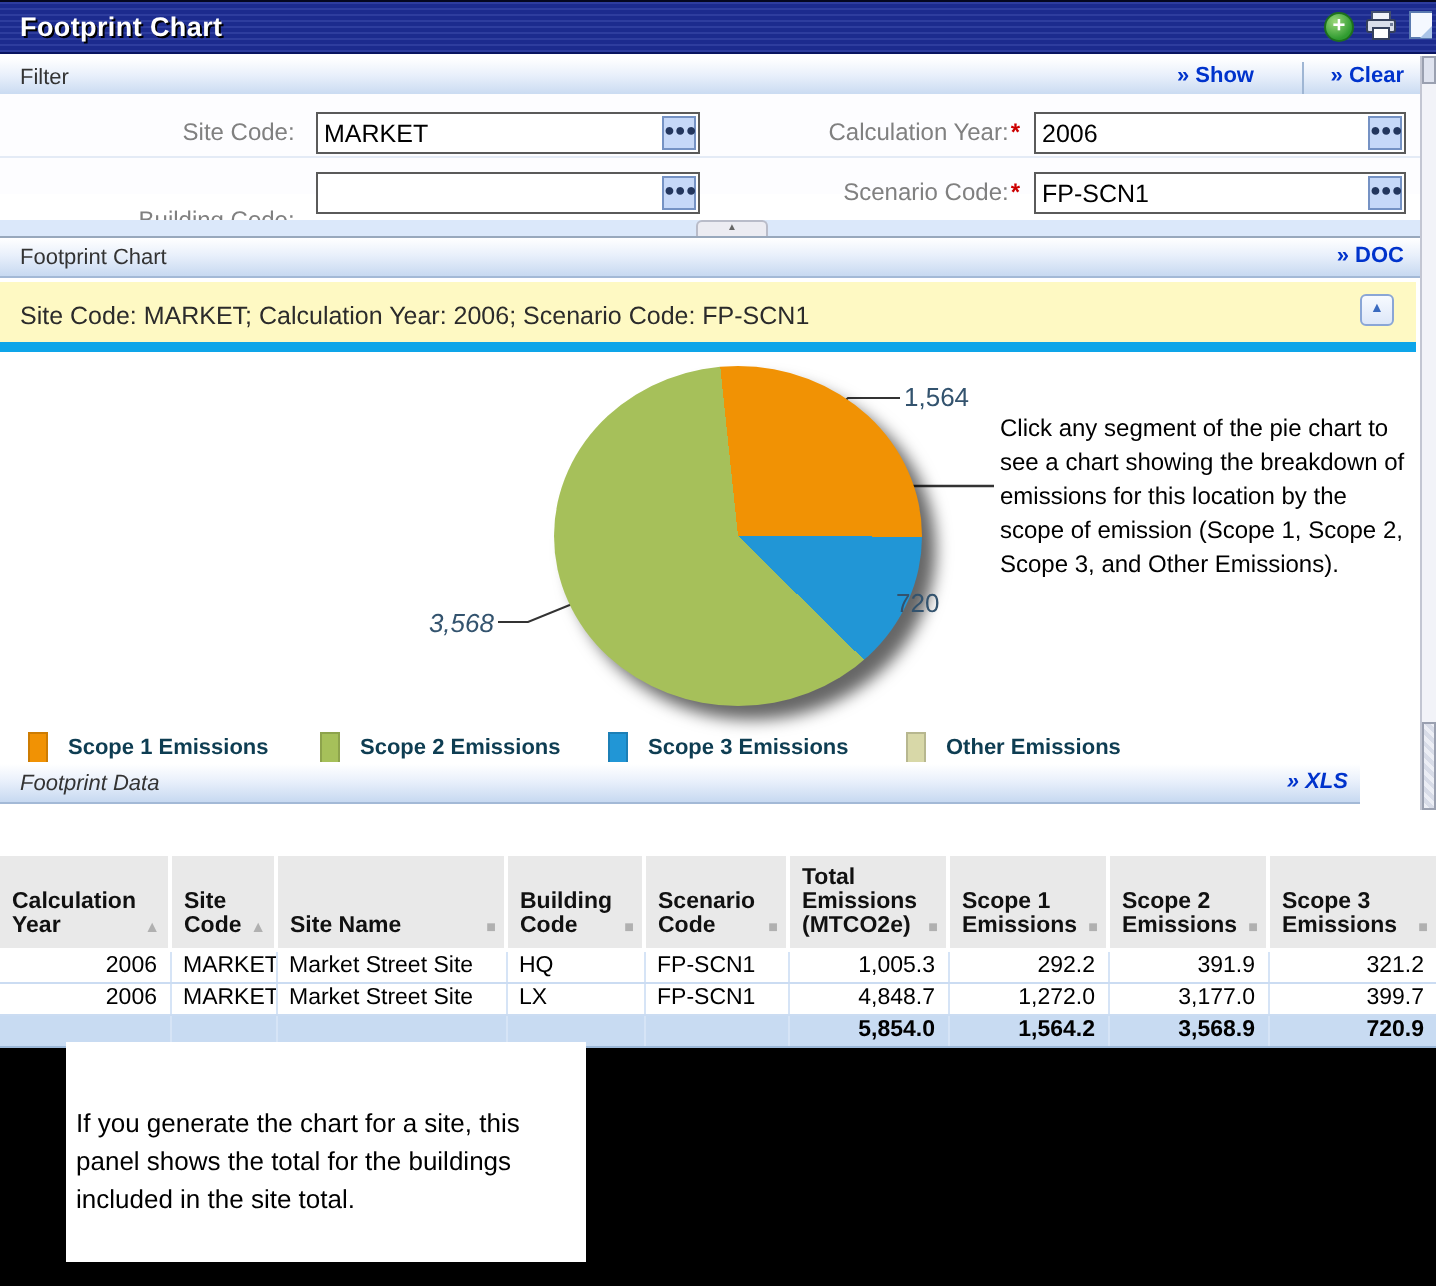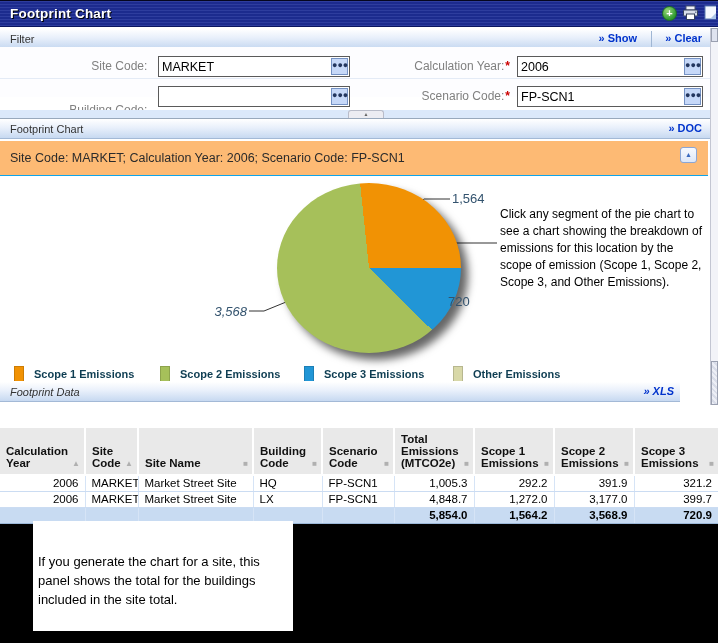--- a/index.html
+++ b/index.html
@@ -46,22 +46,22 @@
     background:#c6d8f8; border:1px solid #7592c4; color:#23365e; font-size:9px; font-weight:bold;
     line-height:12px; text-align:center; cursor:pointer; }
 
   
   .split-strip { position:absolute; left:0; top:110px; width:710px; height:8px; background:#dbe8fa; }
   .split-tab { position:absolute; left:348px; top:110px; width:36px; height:8px;
     background:#ececf2; border:1px solid #b9bcc9; border-bottom:none; border-radius:3px 3px 0 0;
     text-align:center; font-size:5px; line-height:7px; color:#666; cursor:pointer; }
 
   
-  .ctxbar { position:absolute; left:0; top:141px; width:708px; height:35px; background:#fdba74;
-    border-bottom:1px solid #0ea5e9; }
+  .ctxbar { position:absolute; left:0; top:141px; width:708px; height:35px; background:#fef9c3;
+    border-bottom:5px solid #0ea5e9; }
   .ctx-text { position:absolute; left:10px; top:10px; font-size:12.5px; color:#2b2b2b; }
   .collapse-btn { position:absolute; right:11px; top:6px; width:17px; height:16px;
     background:linear-gradient(180deg,#f7faff,#dde7f8); border:1px solid #8aa6d6; border-radius:3px;
     color:#3a6abf; font-size:7px; line-height:14px; text-align:center; cursor:pointer; }
 
   
   .chart-area { position:absolute; left:0; top:176px; width:710px; height:229px; background:#fff; }
   .pie-wrap { position:absolute; left:277px; top:7px; width:184px; height:170px;
     filter:drop-shadow(7px 7px 4px rgba(0,0,0,.6)); }
   .pie { width:184px; height:170px; border-radius:50%; cursor:pointer; }
@@ -124,21 +124,21 @@
           <svg width="16" height="16" viewBox="0 0 16 16">
             <rect x="1" y="1" width="13" height="13" fill="#f4f8ff" stroke="#5a7ab0"></rect>
             <path d="M14 14 L6 14 L14 6 Z" fill="#aac4e8"></path>
           </svg>
         </span>
       </span>
     </div>
 
     <div class="sec filter-hdr">
       <span class="sec-label">Filter</span>
-      <a class="sec-link" style="right:73px;text-align:right;">» Show</a>
+      <a class="sec-link" style="right:83px;text-align:right;">» Show</a>
       <span class="vdiv" style="right:58px;"></span>
       <a class="sec-link" style="right:8px;">» Clear</a>
     </div>
 
     <div class="filter-body">
       <div class="fb-sep" style="top:31px;"></div>
 
       <span class="flabel" style="left:0; top:9px; width:153px;"><span>Site Code:</span><span class="req" style="visibility: hidden;">*</span></span>
       <span class="fwrap" style="left:158px; top:9px; width:192px;">
         <input value="MARKET" style="">

